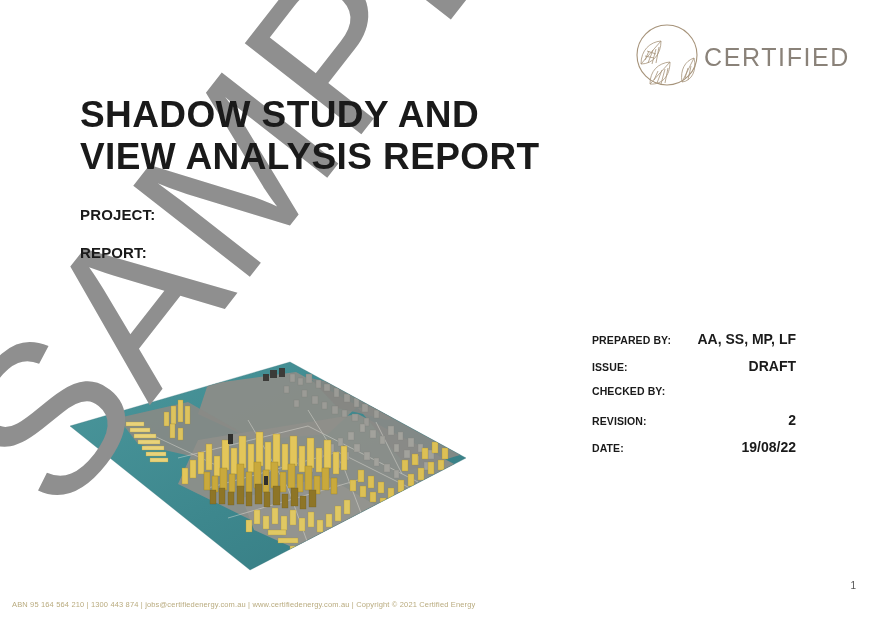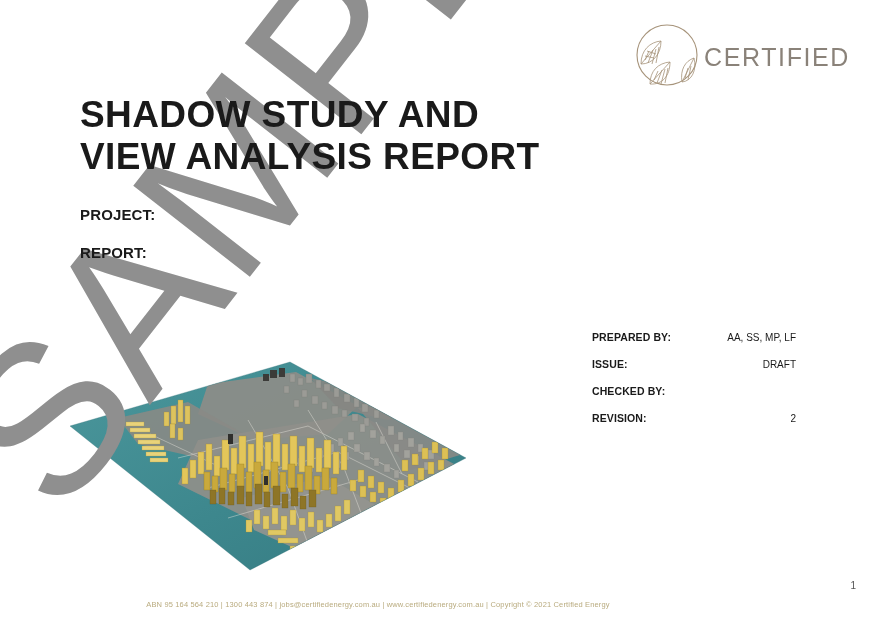--- a/index.html
+++ b/index.html
@@ -129,44 +129,43 @@
   .meta-label {
     font-family: Liberation Sans, sans-serif;
     font-size: 10.5px;
     font-weight: 700;
     letter-spacing: 0.1px;
     color: #1a1a1a;
     white-space: nowrap;
   }
   .meta-value {
     font-family: "Liberation Sans", sans-serif;
-    font-size: 10px;
-    font-weight: 400;
+    font-size: 14px;
+    font-weight: 700;
     color: #1a1a1a;
     white-space: nowrap;
     text-align: left;
   }
 
   
   #city-figure {
     position: absolute;
     left: 58px;
     top: 348px;
     width: 420px;
     height: 232px;
     z-index: 1;
   }
 
   
   #footer {
     position: absolute;
-    left: 0;
+    left: 12px;
     bottom: 16px;
     width: 756px;
-    text-align: center;
     z-index: 3;
   }
   #footer-text {
     font-family: "Liberation Sans", sans-serif;
     font-size: 7.5px;
     letter-spacing: 0.15px;
     color: #b9ab7f;
     white-space: nowrap;
   }
   #page-number {
@@ -476,20 +475,24 @@
       <span class="meta-value">DRAFT</span>
     </div>
     <div class="meta-row">
       <span class="meta-label">CHECKED BY:</span>
       <span class="meta-value"></span>
     </div>
     <div class="meta-row">
       <span class="meta-label">REVISION:</span>
       <span class="meta-value">2</span>
     </div>
+    <div class="meta-row">
+      <span class="meta-label">DATE:</span>
+      <span class="meta-value">19/08/22</span>
+    </div>
   </div>
 
   <div id="footer">
     <span id="footer-text">ABN 95 164 564 210  |  1300 443 874  |  jobs@certifiedenergy.com.au  |  www.certifiedenergy.com.au | Copyright © 2021 Certified Energy</span>
   </div>
   <div id="page-number">1</div>
 
 </div>
 
 </body></html>

